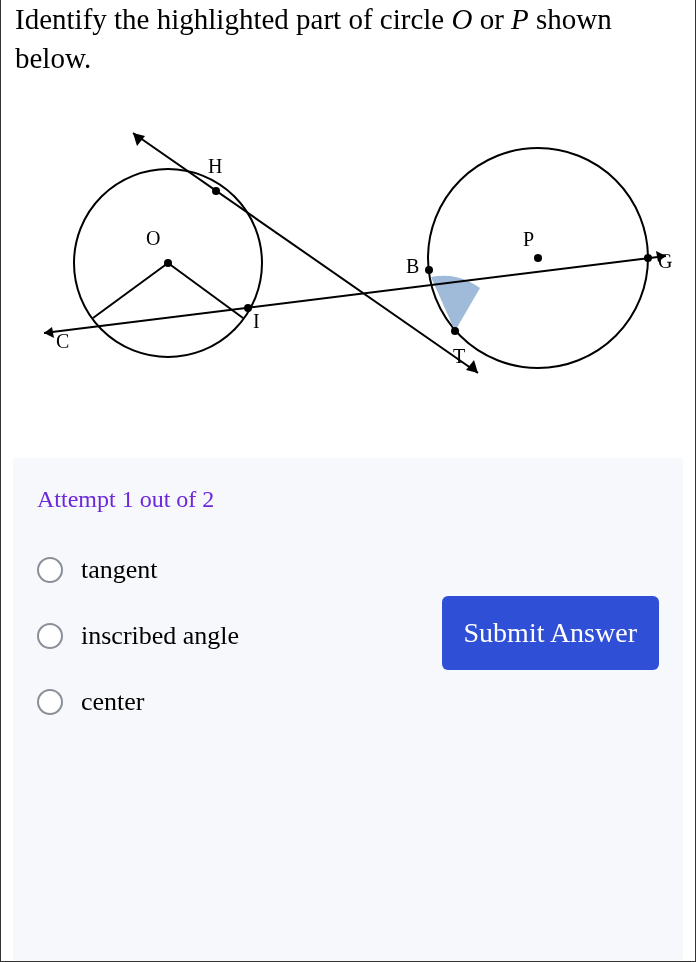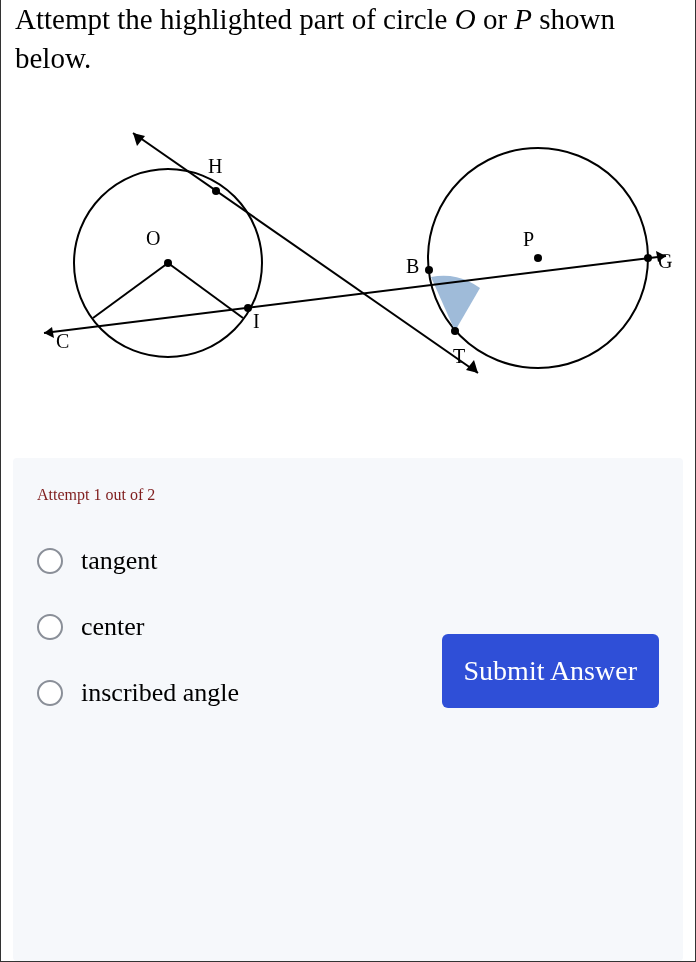--- a/index.html
+++ b/index.html
@@ -39,27 +39,27 @@
       border-radius: 4px;
       flex: 1;
     }
     .answer-heading {
       font-weight: bold;
       font-size: 27px;
       color: #000;
       margin-bottom: 10px;
     }
     .attempt {
-      color: #7f1d1d;
-      font-size: 16px;
+      color: #6d28d9;
+      font-size: 24px;
       margin-bottom: 42px;
     }
     .answer-body {
       display: flex;
-      align-items: flex-end;
+      align-items: center;
       gap: 20px;
     }
     .options {
       flex: 1;
       display: flex;
       flex-direction: column;
       gap: 36px;
     }
     .option {
       display: flex;
@@ -95,21 +95,21 @@
     }
     svg text {
       font-family: 'Times New Roman', serif;
       font-size: 20px;
     }
   </style>
 </head>
 <body>
 
 <div class="question">
-  <span>Attempt the highlighted part of circle </span><span class="italic">O</span><span> or </span><span class="italic">P</span><span> shown below.</span>
+  <span>Identify the highlighted part of circle </span><span class="italic">O</span><span> or </span><span class="italic">P</span><span> shown below.</span>
 </div>
 
 <div class="diagram-container">
   <svg width="660" height="300" viewBox="0 0 660 300">
 
     <circle cx="150" cy="145" r="94" fill="none" stroke="#000" stroke-width="2"></circle>
 
     <circle cx="520" cy="140" r="110" fill="none" stroke="#000" stroke-width="2"></circle>
 
     <path d="M 437 213 L 413 159 A 60 60 0 0 1 462 170 Z" fill="#9fbbd9" stroke="none"></path>
@@ -155,24 +155,24 @@
   <div class="attempt">Attempt 1 out of 2</div>
 
   <div class="answer-body">
     <div class="options">
       <label class="option">
         <span class="radio"></span>
         <span class="option-label">tangent</span>
       </label>
       <label class="option">
         <span class="radio"></span>
-        <span class="option-label">center</span>
+        <span class="option-label">inscribed angle</span>
       </label>
       <label class="option">
         <span class="radio"></span>
-        <span class="option-label">inscribed angle</span>
+        <span class="option-label">center</span>
       </label>
     </div>
     <button class="submit-btn">
       <span>Submit Answer</span>
     </button>
   </div>
 </div>
 
 </body></html>

